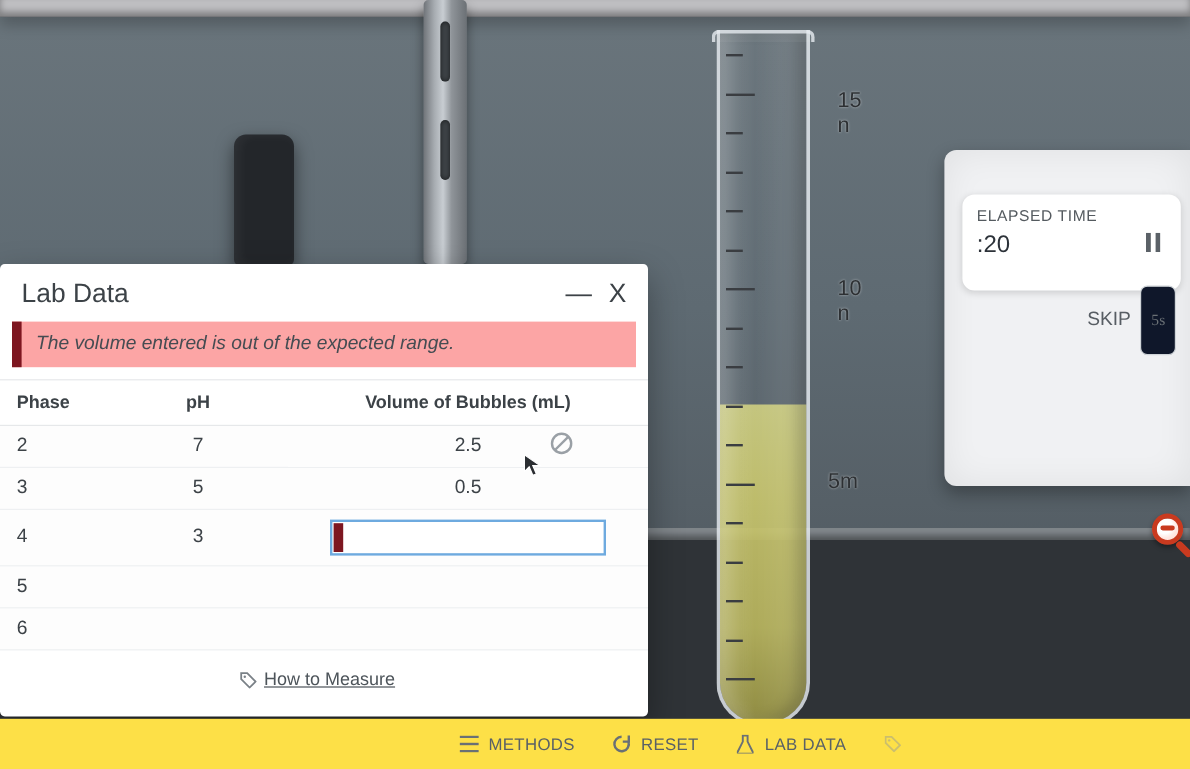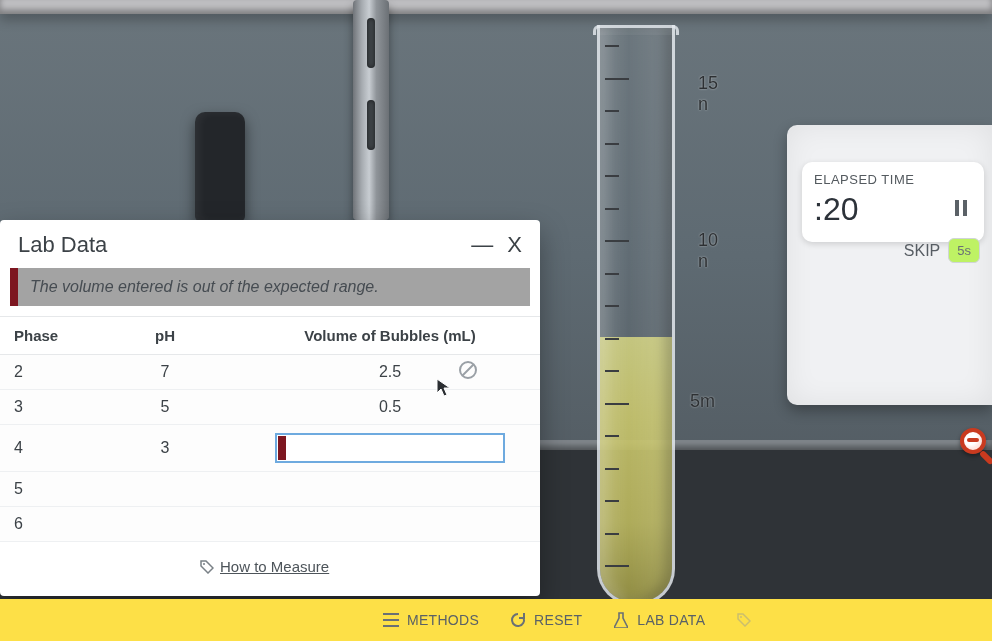--- a/index.html
+++ b/index.html
@@ -42,39 +42,39 @@
   .tick.major { width:24px; }
   .tube-label { position:absolute; left:86px; color:#2d3033; font-size:18px; font-weight:500; text-shadow:0 0 2px rgba(255,255,255,.6);margin-left:15px; }
 
   
   .tray { position:absolute; right:0; top:125px; width:205px; height:280px; background:#f0f1f3; border-radius:10px 0 0 10px; box-shadow: inset 0 0 30px rgba(0,0,0,.07), 0 6px 14px rgba(0,0,0,.3); z-index:2; }
 
   
   .timer-card { position:absolute; right:8px; top:162px; width:182px; height:80px; background:#fff; border-radius:10px; box-shadow:0 2px 6px rgba(0,0,0,.15); padding:10px 12px; z-index:5; }
   .timer-title { font-size:13px; letter-spacing:.5px; color:#545a5f; margin-bottom:4px; }
   .timer-row { display:flex; align-items:center; justify-content:space-between; }
-  .timer-value { font-size:32px; font-weight:500; color:#2c3239; }
+  .timer-value { font-size:20px; font-weight:500; color:#2c3239; }
   .pause-btn { width:22px; height:26px; display:flex; align-items:center; justify-content:center; color:#556; cursor:pointer;}
   .skip-row { position:absolute; right:12px; top:238px; display:flex; align-items:center; gap:8px; z-index:5; }
   .skip-label { font-size:16px; color:#575d63; }
-  .skip-pill { border:1px solid #cfd4d8; background:#bef264; border-radius:6px; padding:4px 8px; font-size:13px; color:#6a7075; }
+  .skip-pill { border:1px solid #cfd4d8; background:#0f172a; border-radius:6px; padding:20px 8px; font-size:13px; color:#6a7075;font-family:Liberation Serif, serif; }
 
   
   .zoom-btn { position:absolute; right:-4px; top:424px; width:40px; height:40px; z-index:7; cursor:pointer;}
   .zoom-lens { position:absolute; left:4px; top:4px; width:26px; height:26px; border-radius:50%; border:4px solid #c93a1f; background: radial-gradient(circle at 35% 35%, #fff 0%, #fff 38%, #ffe9e4 60%, #ffd9cf 100%); box-shadow:0 2px 4px rgba(0,0,0,.4);}
   .zoom-minus { position:absolute; left:11px; top:14px; width:12px; height:4px; background:#c93a1f; border-radius:2px;}
   .zoom-handle { position:absolute; left:25px; top:25px; width:16px; height:6px; background:#c93a1f; border-radius:3px; transform:rotate(45deg); transform-origin:left center;}
 
   
   .panel { position:absolute; left:0; top:220px; width:540px; background:#fff; border-radius:4px; box-shadow:0 12px 28px rgba(0,0,0,.35); z-index:6; }
   .panel-header { display:flex; align-items:center; justify-content:space-between; padding:12px 18px 10px 18px; }
   .panel-title { font-size:22px; font-weight:400; color:#3c4247; }
   .panel-controls { display:flex; gap:14px; align-items:center; font-size:22px; color:#3c4247; }
   .panel-controls span { cursor:pointer; user-select:none; }
-  .alert-bar { margin:0 10px 10px 10px; display:flex; align-items:center; background:#a3a3a3; }
+  .alert-bar { margin:0 10px 10px 10px; display:flex; align-items:center; background:#fca5a5; }
   .alert-stripe { width:8px; align-self:stretch; background:#7d1620; }
   .alert-text { padding:10px 12px; font-style:italic; font-size:16px; color:#464c52; }
   table { width:100%; border-collapse:collapse; }
   th { text-align:center; font-weight:700; font-size:15px; color:#3c4247; padding:10px 8px; border-bottom:1px solid #e6e8ea; border-top:1px solid #e6e8ea; }
   th:first-child, td.phase-cell { text-align:left; padding-left:14px; }
   td { text-align:center; font-size:16px; color:#3c4247; padding:8px 8px; border-bottom:1px solid #eef0f2; background:#fdfdfd; }
   td.phase-cell { font-weight:500; }
   .vol-cell { position:relative; }
   .vol-input { width:230px; height:30px; border:2px solid #6eaadf; background:#fff; outline:none; font-size:15px; text-align:center; padding:4px 10px; position:relative; }
   .vol-input-marker { position:absolute; left:3px; top:3px; bottom:3px; width:8px; background:#7d1620; }

